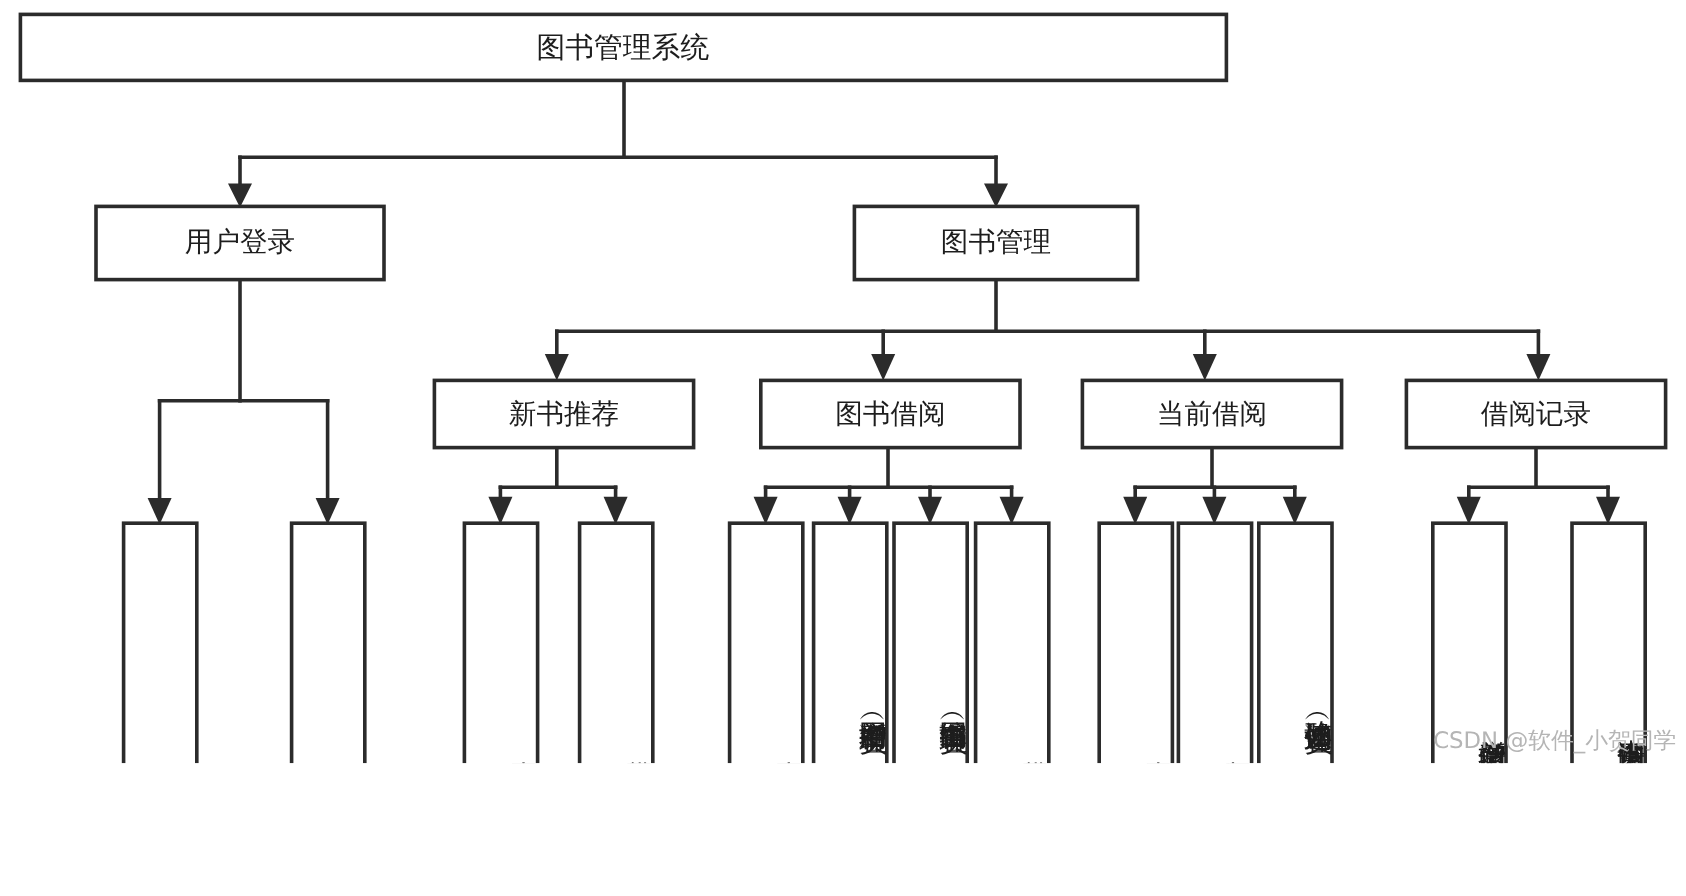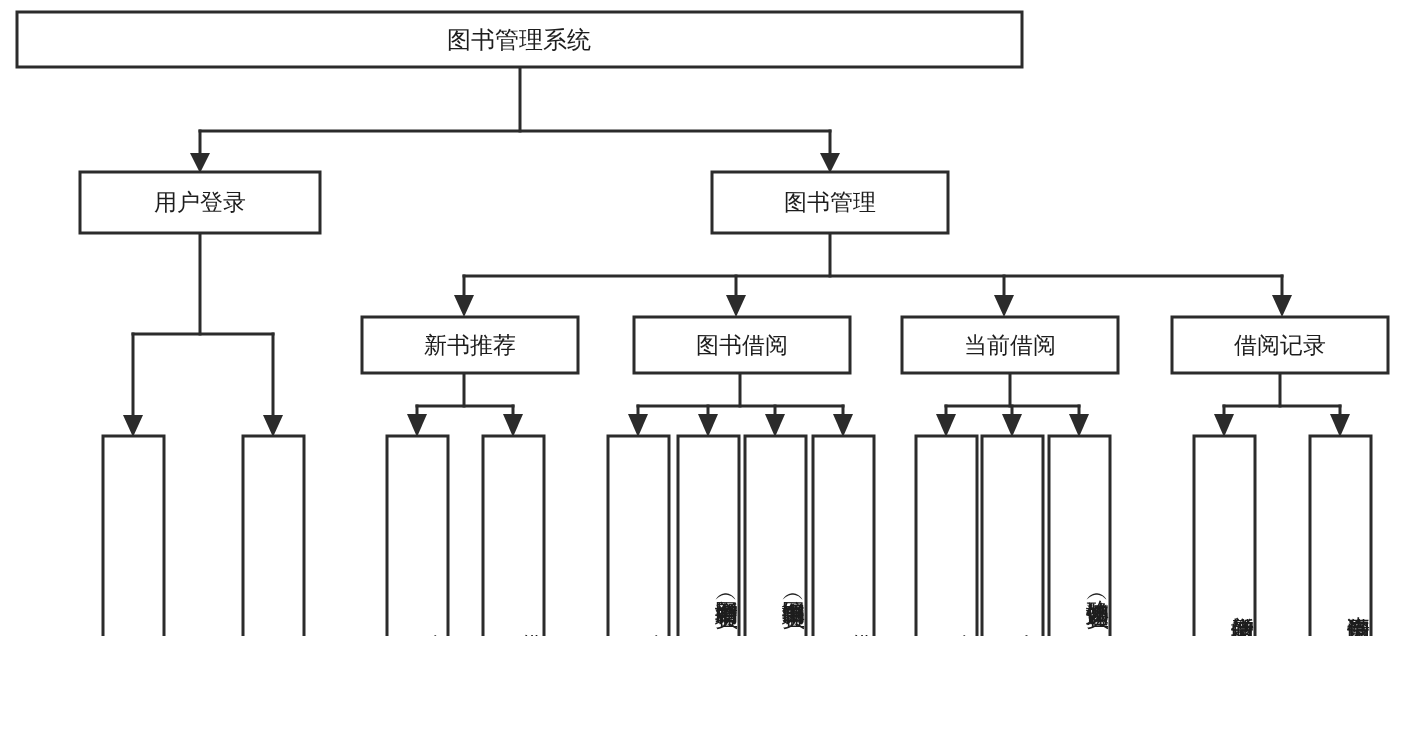--- a/index.html
+++ b/index.html
@@ -226,14 +226,15 @@
   <div class="leaf-label" style="left:745px; top:444px; width:61px; height:285px;">编辑图书（管理员）</div>
   <div class="leaf-label" style="left:813px; top:508px; width:61px; height:220px;">借阅图书</div>
 
   <div class="leaf-label" style="left:916px; top:508px; width:61px; height:220px;">查询图书</div>
   <div class="leaf-label" style="left:982px; top:508px; width:61px; height:220px;">归还图书</div>
   <div class="leaf-label" style="left:1049px; top:444px; width:61px; height:285px;">确认归还（管理员）</div>
 
   <div class="leaf-label" style="left:1194px; top:473px; width:61px; height:255px;">新增借阅记录</div>
   <div class="leaf-label" style="left:1310px; top:473px; width:61px; height:255px;">查询借阅记录</div>
 
+  <div id="watermark">CSDN @软件_小贺同学</div>
 
 </div>
 
 </body></html>

